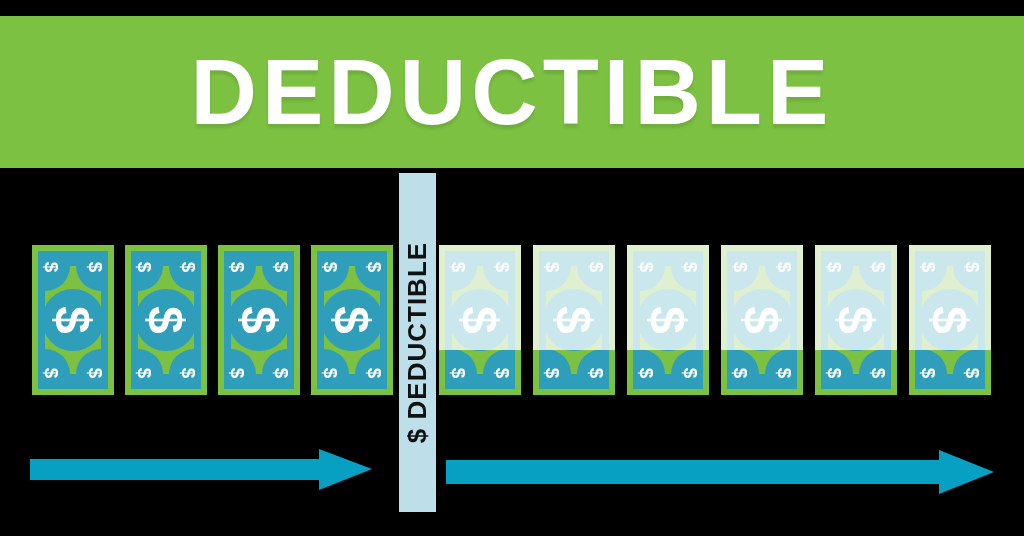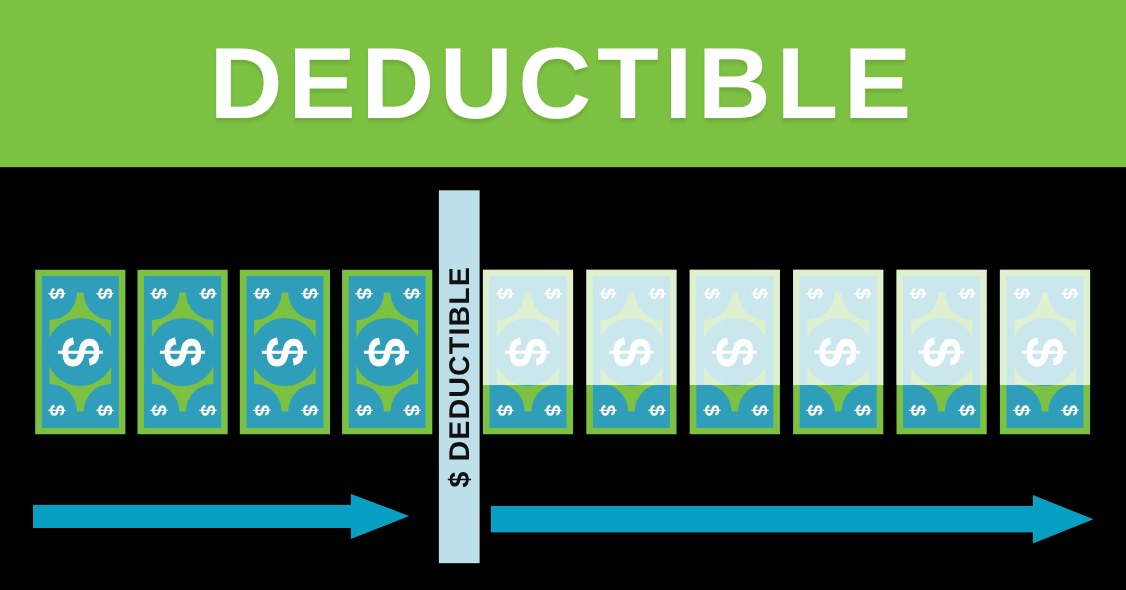--- a/index.html
+++ b/index.html
@@ -6,21 +6,21 @@
   body{
     width:1024px;height:536px;overflow:hidden;
     background:var(--bg,#000);
     font-family:"Liberation Sans", sans-serif;
     position:relative;
   }
   .stage{position:absolute;inset:0;width:1024px;height:536px;}
 
   
   .banner{
-    position:absolute;left:0;top:0;width:1024px;height:152px;
+    position:absolute;left:0;top:16px;width:1024px;height:152px;
     background:var(--green,#7CC142);
     display:flex;align-items:center;justify-content:center;
   }
   .banner h1{
     margin:0;
     color:var(--title-color,#fff);
     font-size:92px;font-weight:bold;letter-spacing:5px;
     line-height:1;
     text-shadow:0 4px 3px rgba(0,0,0,0.10);
   }

